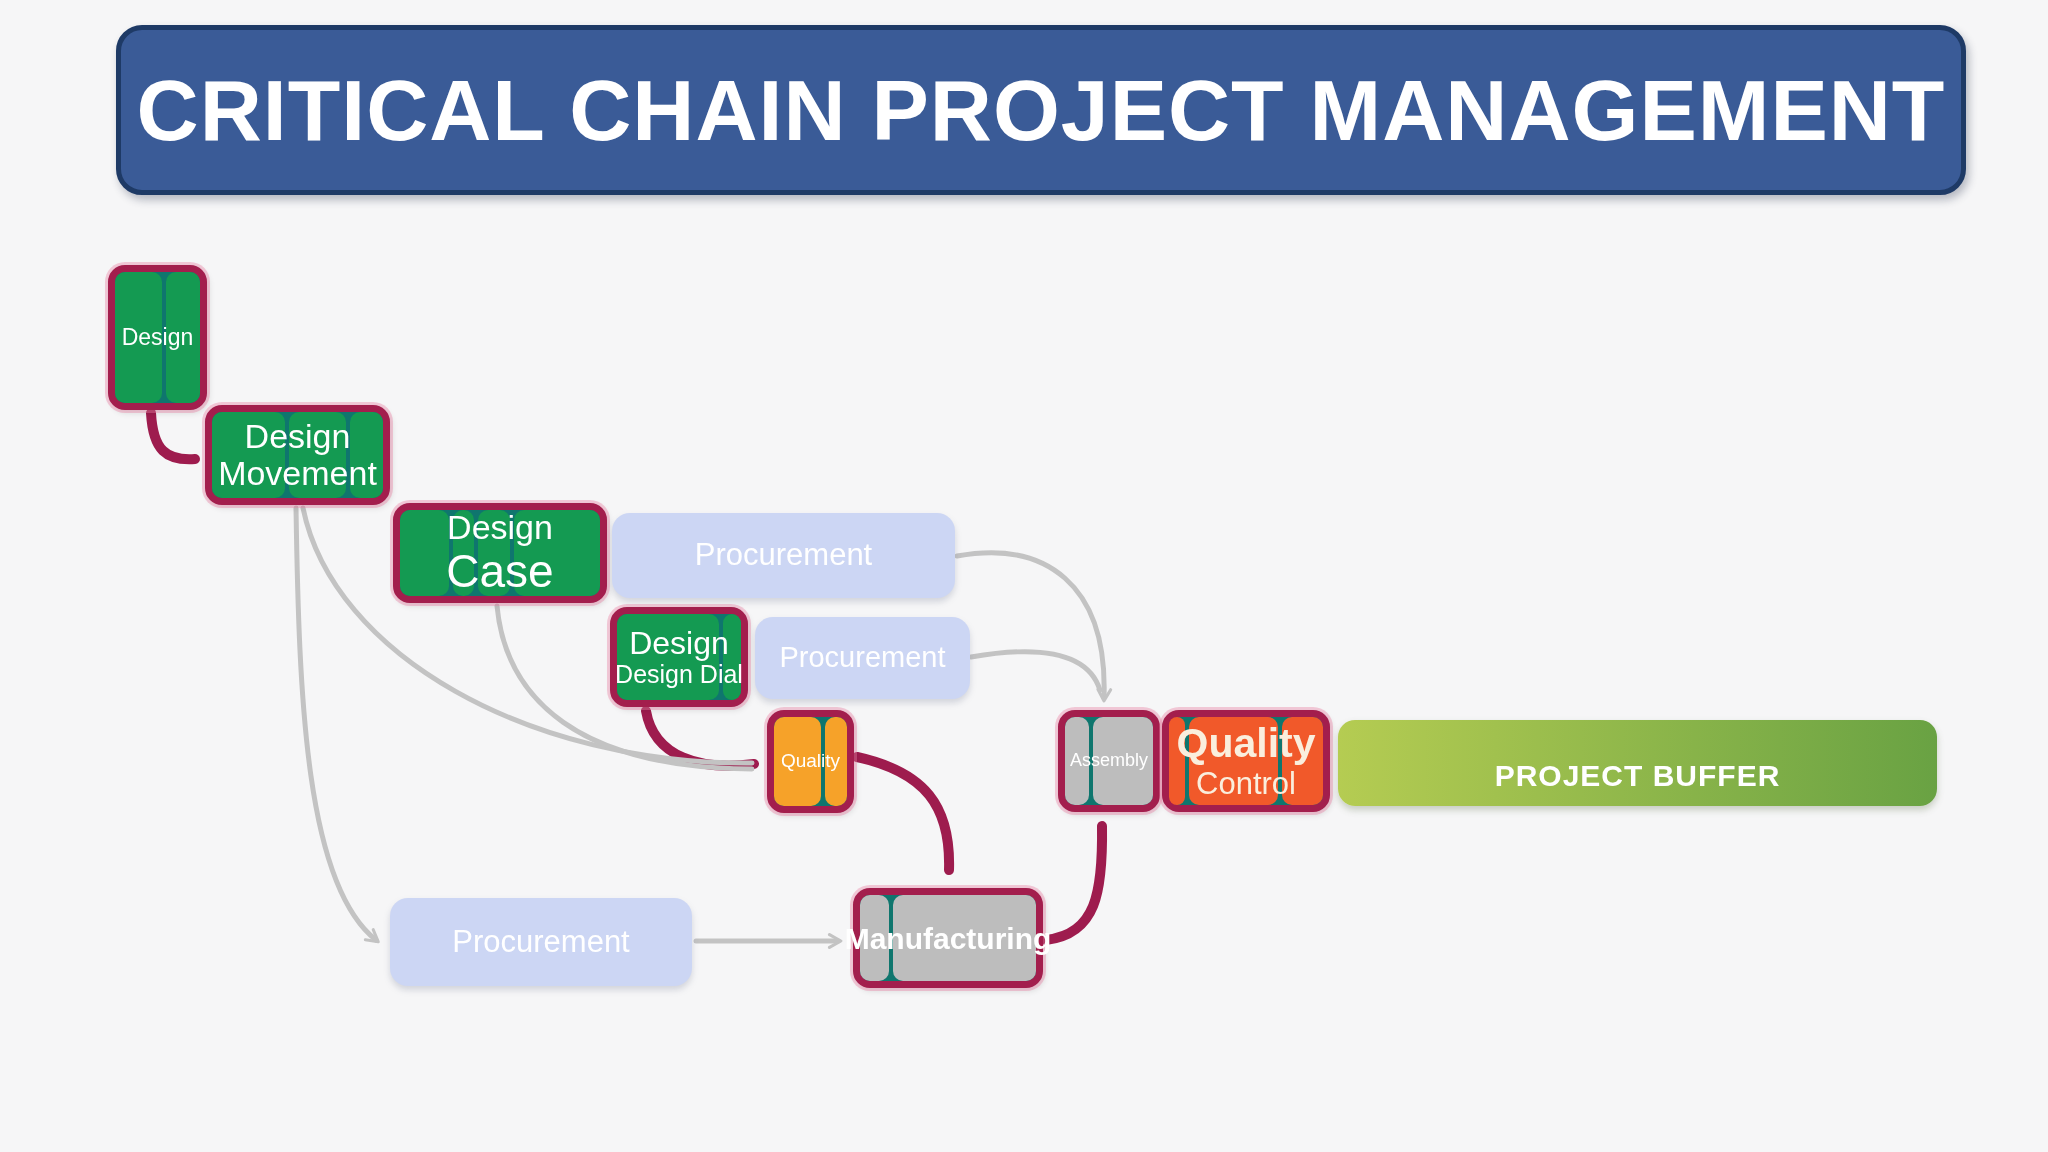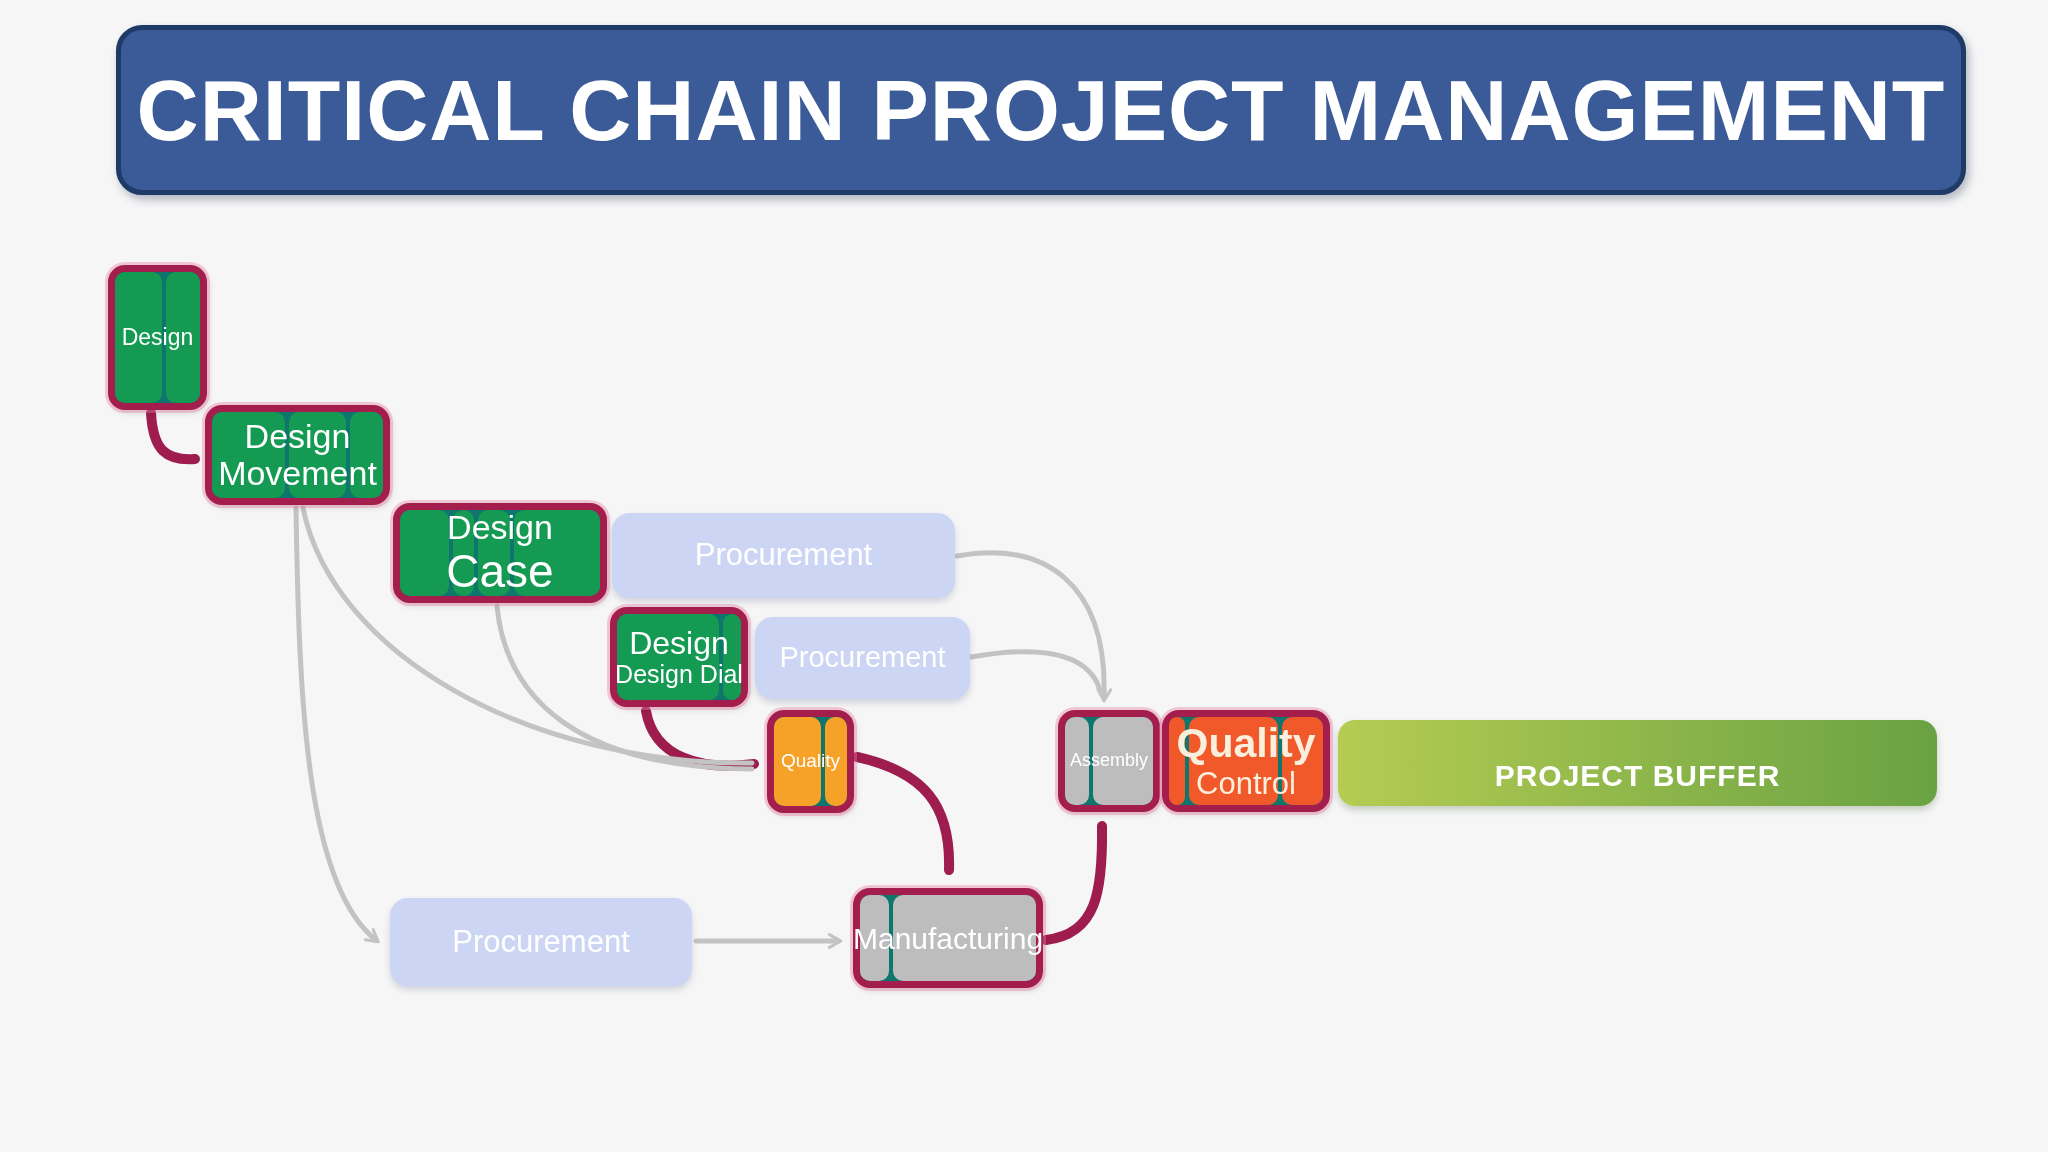--- a/index.html
+++ b/index.html
@@ -165,21 +165,21 @@
         <div style="font-size: 41px; font-weight: 700;">Quality</div>
         <div style="font-size: 31px; font-weight: 400; text-align: center;">Control</div>
       </div>
     </div>
     <div class="node task" style="left: 853px; top: 888px; width: 190px; height: 100px; border-color: rgb(163, 30, 77);">
       <div class="segments">
         <div class="segment" style="flex: 17 0 0px; background: rgb(189, 189, 189);"></div>
         <div class="segment" style="flex: 83 0 0px; background: rgb(189, 189, 189);"></div>
       </div>
       <div class="label" style="color: rgb(255, 255, 255);">
-        <div style="font-size: 30px; font-weight: 400;">Manufacturing</div>
+        <div style="font-size: 30px; font-weight: 700;">Manufacturing</div>
       </div>
     </div>
     <div class="node feeding" style="left: 612px; top: 513px; width: 343px; height: 85px; background: rgb(204, 214, 244);">
       <div class="label" style="color: rgb(255, 255, 255);">
         <div style="font-size: 31px; font-weight: 400;">Procurement</div>
       </div>
     </div>
     <div class="node feeding" style="left: 755px; top: 617px; width: 215px; height: 82px; background: rgb(204, 214, 244);">
       <div class="label" style="color: rgb(255, 255, 255);">
         <div style="font-size: 29px; font-weight: 400;">Procurement</div>

